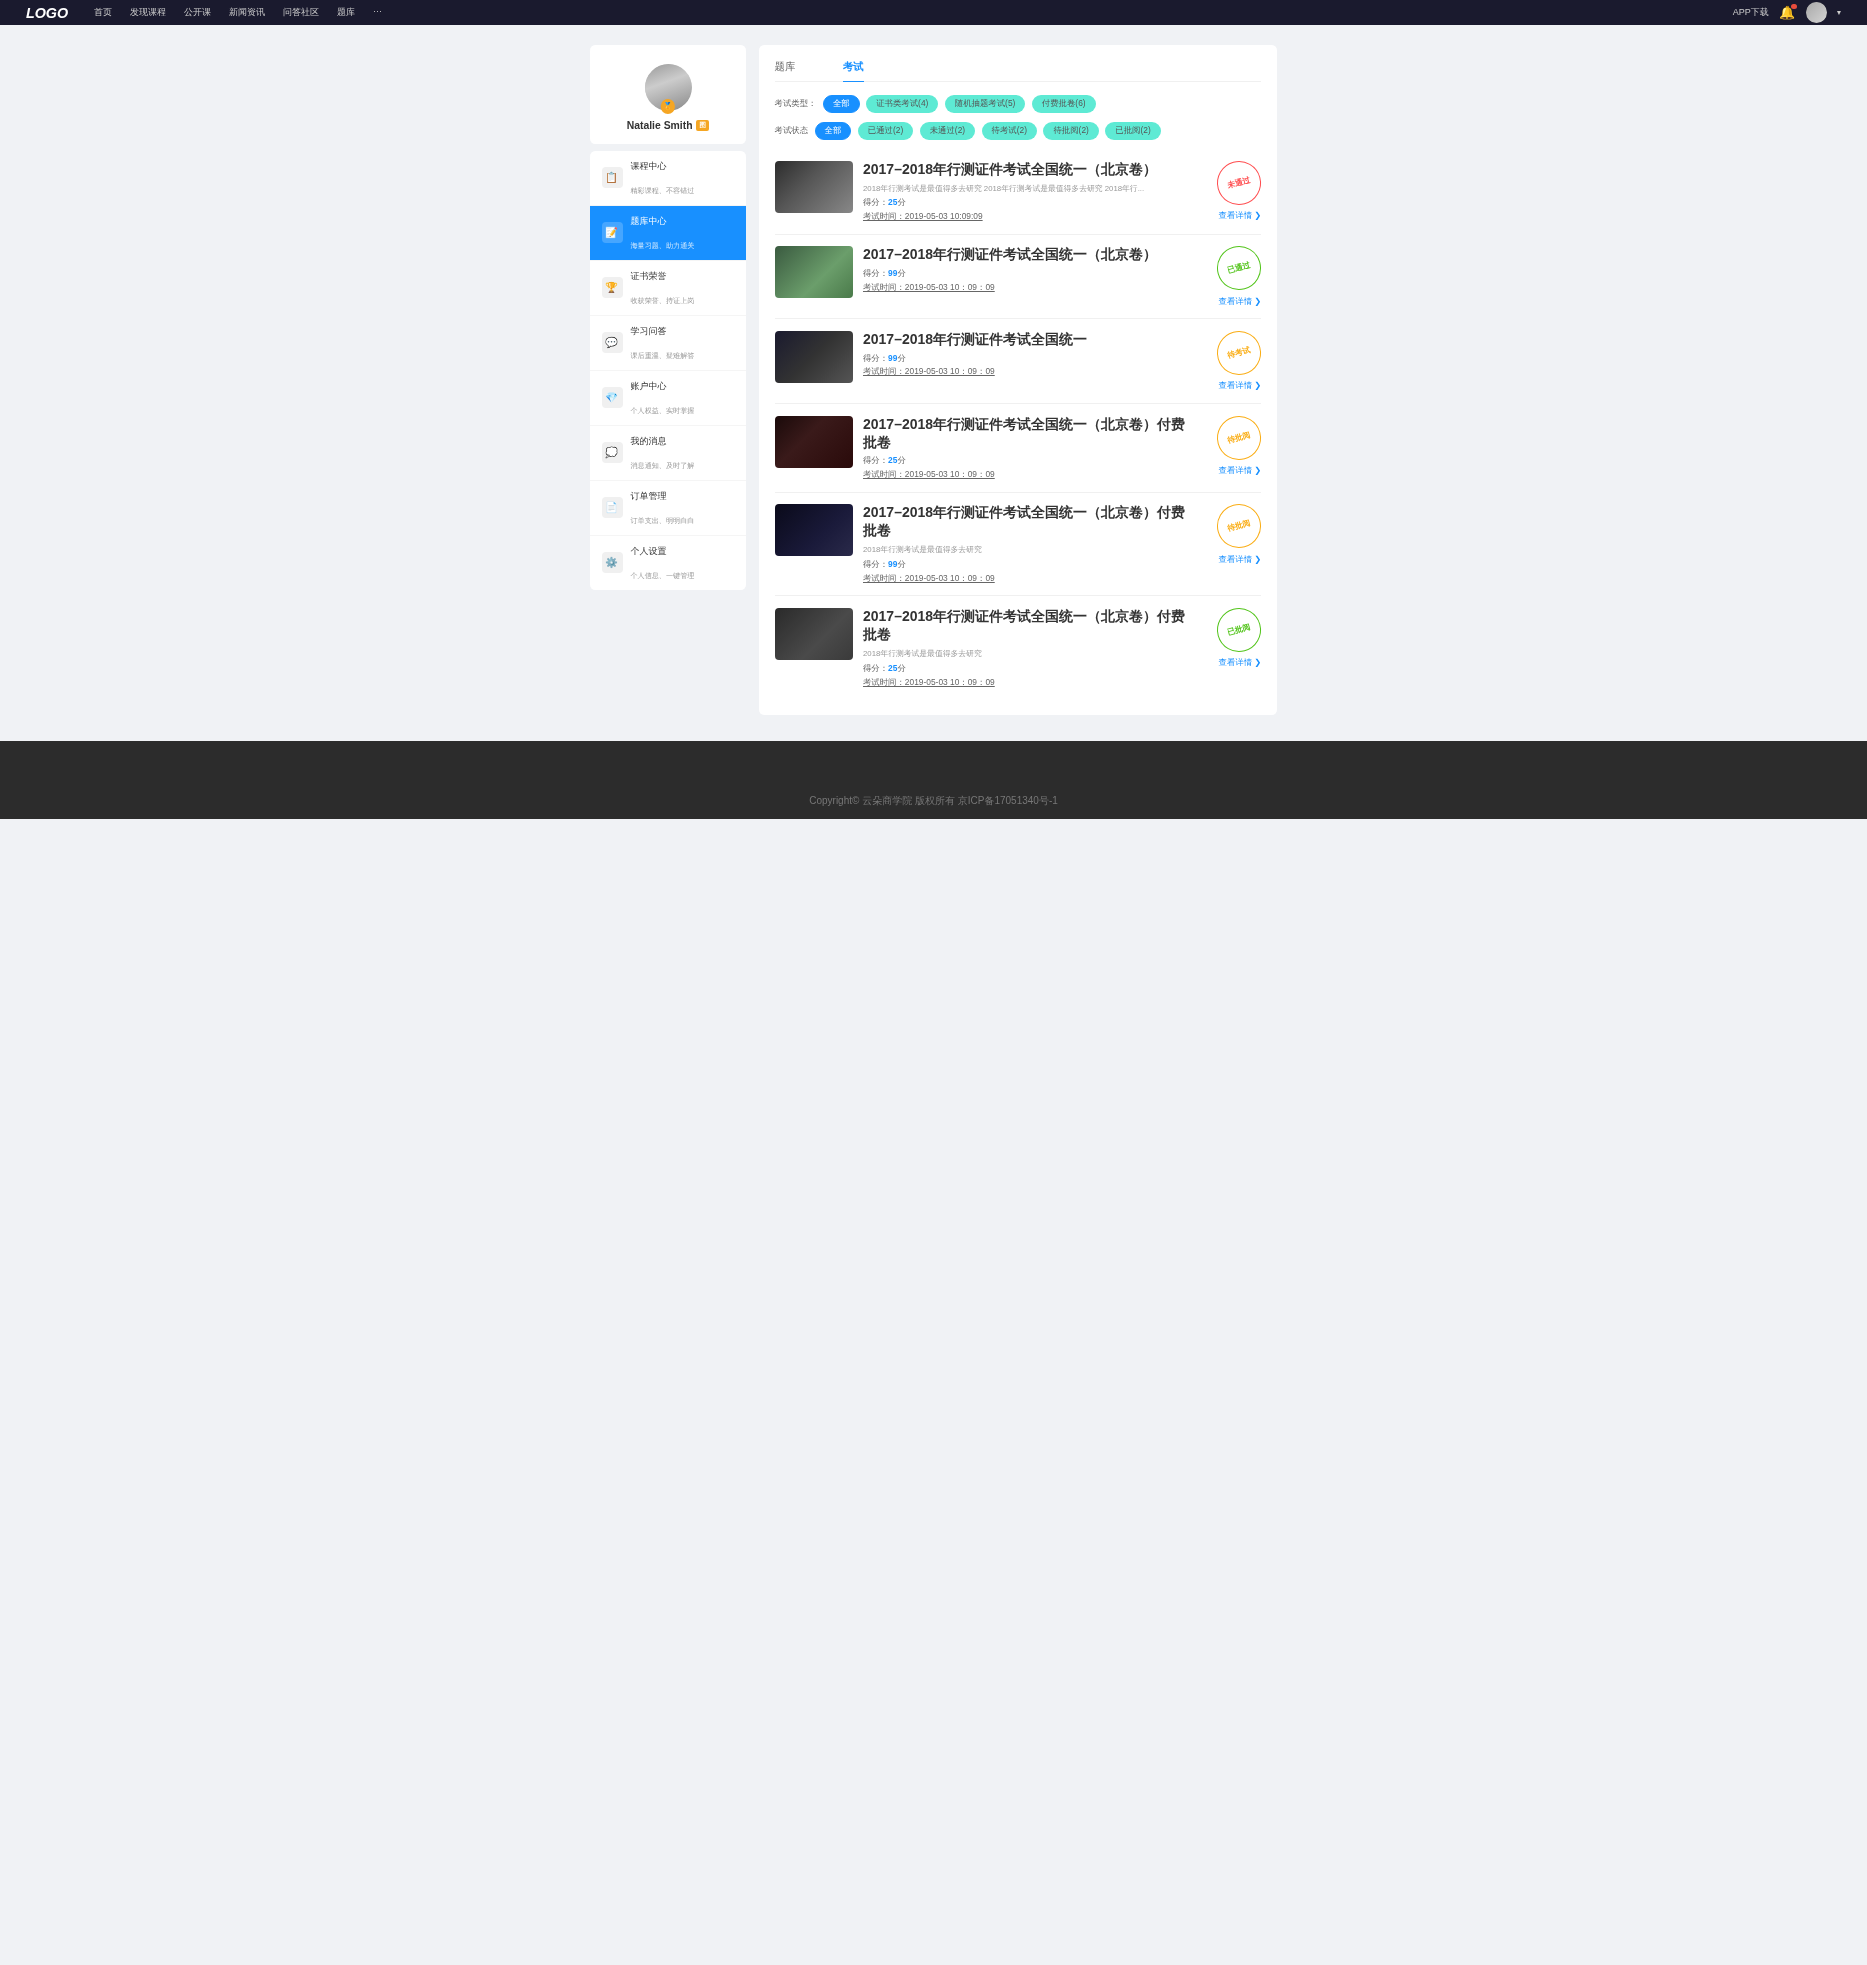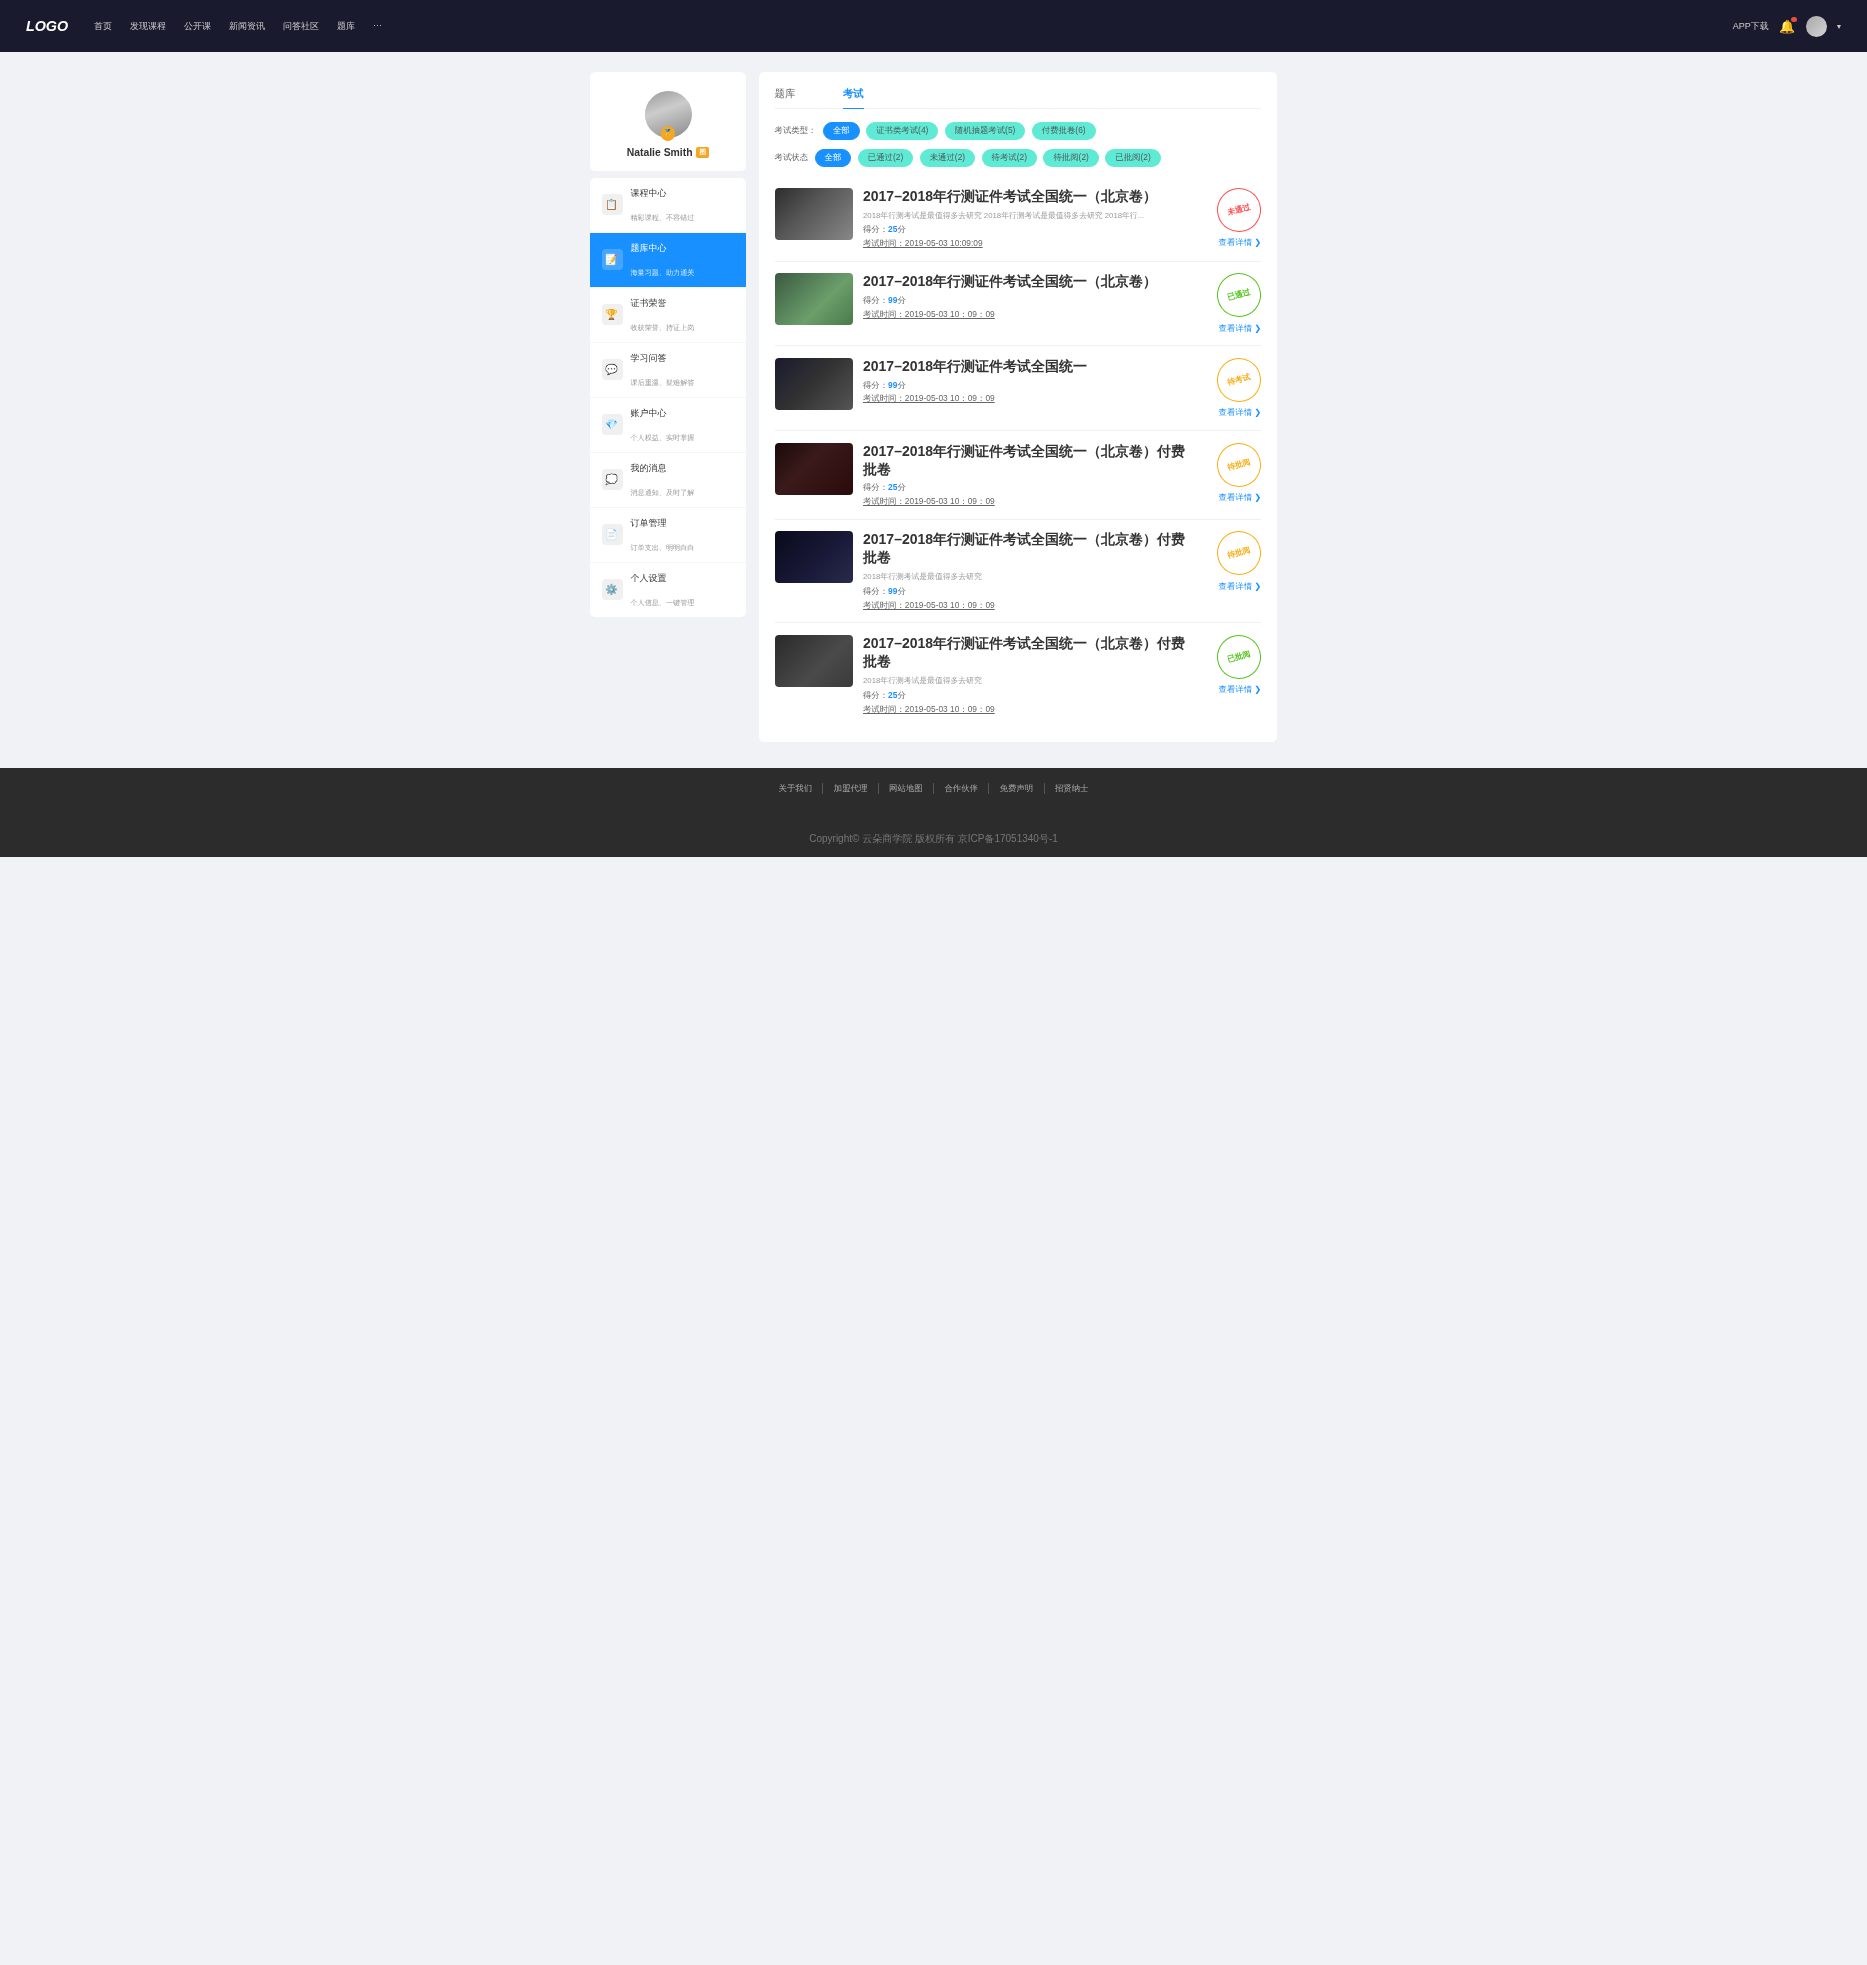--- a/index.html
+++ b/index.html
@@ -1,21 +1,21 @@
 <!DOCTYPE html>
 <html style="font-size:10.4px"><head>
   <meta charset="utf-8">
   <style>
     * { margin: 0; padding: 0; box-sizing: border-box; }
     body { font-family: 'PingFang SC', 'Microsoft YaHei', sans-serif; background: #f0f2f5; min-height: 100vh; }
 
     
     .navbar {
       background: #1a1a2e;
-      height: 52px;
+      height: 25px;
       display: flex;
       align-items: center;
       padding: 0 26px;
       position: sticky;
       top: 0;
       z-index: 100;
     }
     .navbar-logo {
       color: #fff;
       font-size: 14.3px;
@@ -581,24 +581,15 @@
     <div class="exam-actions">
       <div class="exam-status-stamp stamp-reviewed">已批阅</div>
       <div class="exam-detail-link">查看详情 ❯</div>
     </div>
   </div>
       </div>
   </main>
 </div>
 
 <footer class="footer">
-  <div class="footer-links">
-
-  <span class="footer-link">关于我们</span>
-      <span class="footer-link">加盟代理</span>
-      <span class="footer-link">网站地图</span>
-      <span class="footer-link">合作伙伴</span>
-      <span class="footer-link">免费声明</span>
-      <span class="footer-link">招贤纳士</span>
-    </div>
   <div class="footer-copyright">Copyright© 云朵商学院  版权所有    京ICP备17051340号-1</div>
 </footer>
 
 
 </body></html>

